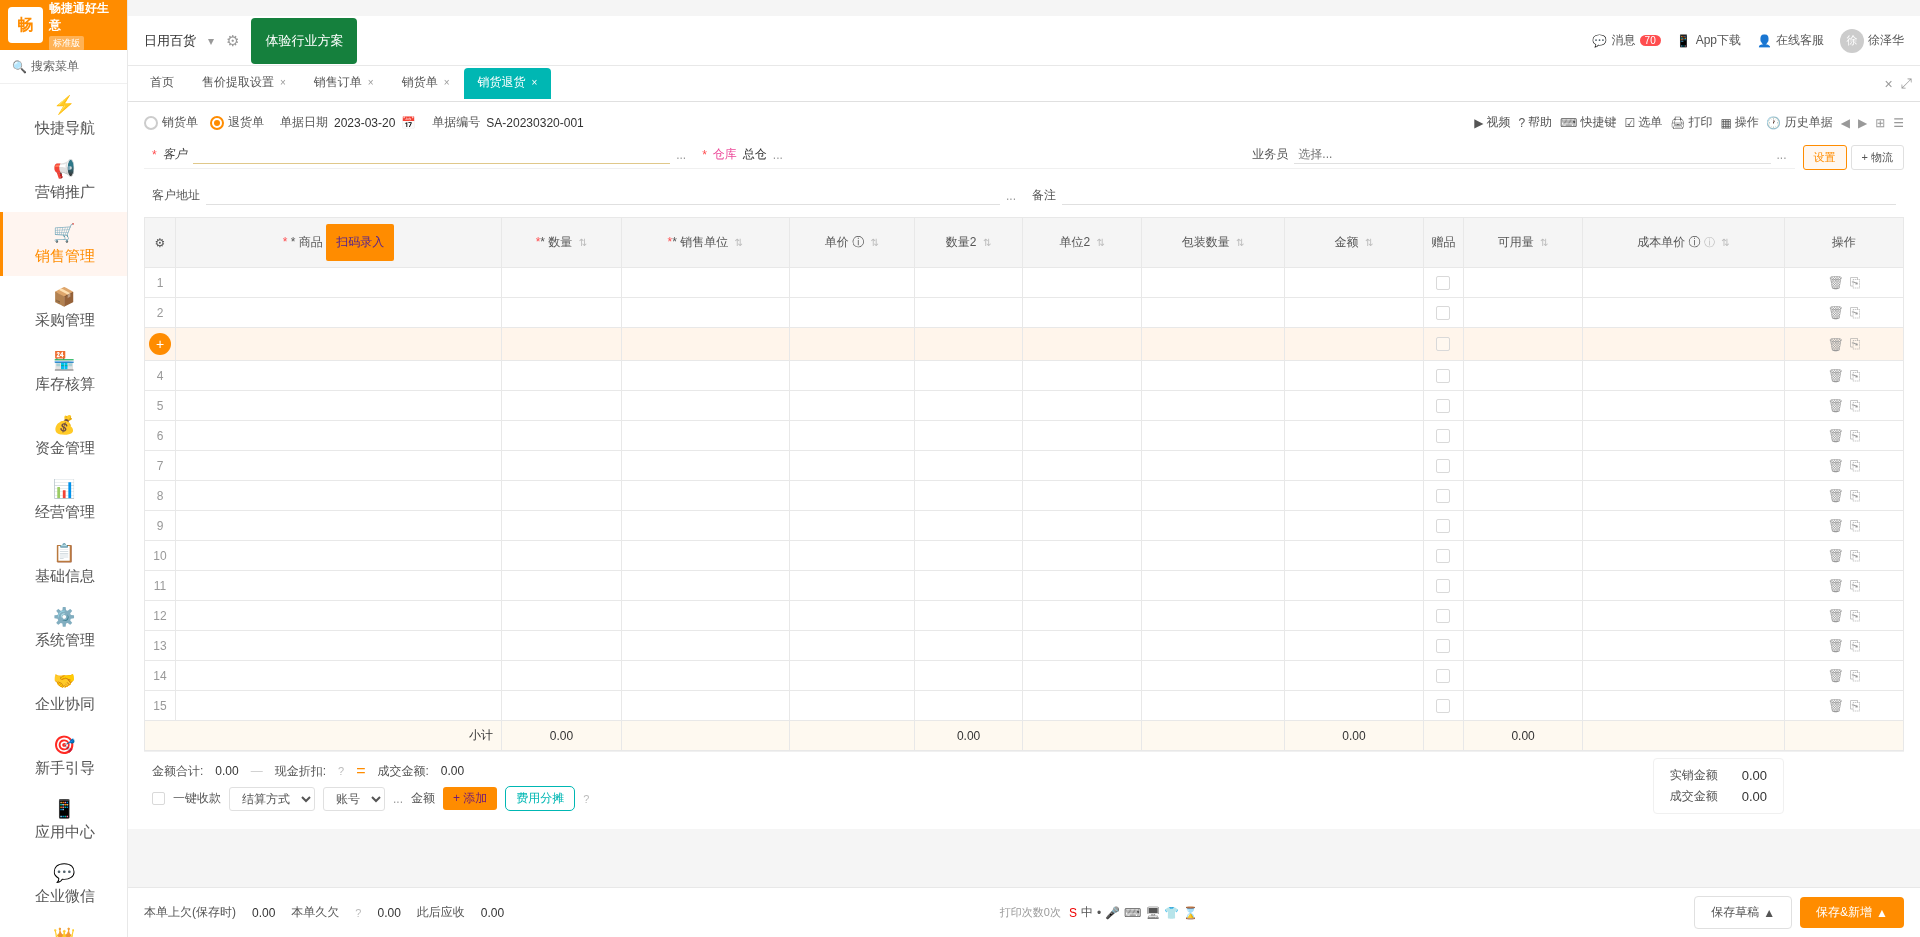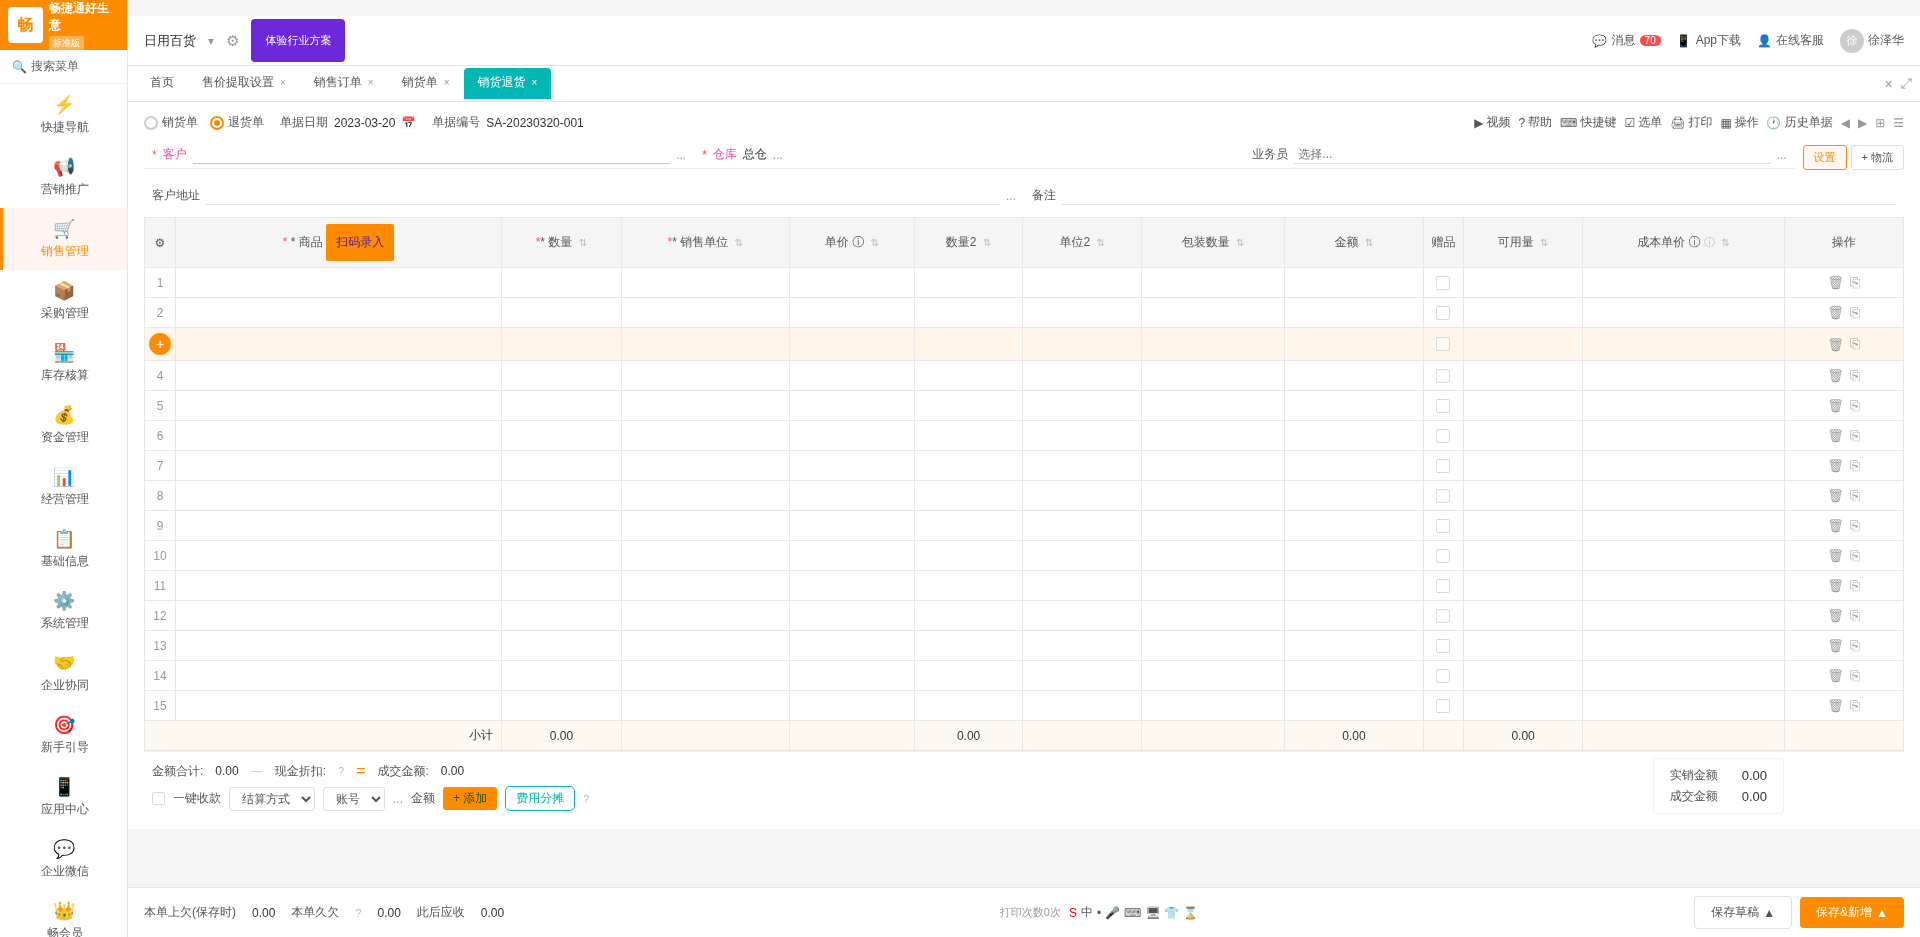--- a/index.html
+++ b/index.html
@@ -7,30 +7,30 @@
 
     
     .sidebar { width: 128px; background: #fff; display: flex; flex-direction: column; height: 100%; border-right: 1px solid #e8e8e8; }
     .sidebar-logo { background: #ff8c00; padding: 8px; display: flex; align-items: center; gap: 6px; height: 50px; }
     .sidebar-logo-icon { width: 36px; height: 36px; background: #fff; border-radius: 4px; display: flex; align-items: center; justify-content: center; color: #ff8c00; font-size: 16px; font-weight: bold; }
     .sidebar-search { display: flex; align-items: center; padding: 8px; border-bottom: 1px solid #f0f0f0; cursor: pointer; color: #666; }
     .sidebar-search span { margin-left: 4px; }
     .sidebar-item { display: flex; flex-direction: column; align-items: center; padding: 10px 4px; cursor: pointer; color: #555; border-left: 3px solid transparent; }
     .sidebar-item.active { background: #fff5f0; color: #ff8c00; border-left-color: #ff8c00; }
     .sidebar-item-icon { font-size: 18px; margin-bottom: 3px; }
-    .sidebar-item-label { font-size: 12px; }
+    .sidebar-item-label { font-size: 15px; }
     .sidebar-bottom { margin-top: auto; padding: 8px; display: flex; justify-content: space-around; border-top: 1px solid #f0f0f0; }
 
     
     .main { flex: 1; display: flex; flex-direction: column; overflow: hidden; }
 
     
     .topbar { height: 50px; background: #fff; border-bottom: 1px solid #e8e8e8; display: flex; align-items: center; padding: 0 16px; justify-content: space-between; margin-top: 16px; }
     .topbar-left { display: flex; align-items: center; gap: 12px; }
-    .topbar-btn-trial { background: #6d28d9; color: #fff; border: none; padding: 14px 14px; border-radius: 4px; cursor: pointer; font-size: 11px; }
+    .topbar-btn-trial { background: #15803d; color: #fff; border: none; padding: 14px 14px; border-radius: 4px; cursor: pointer; font-size: 13px; }
     .topbar-right { display: flex; align-items: center; gap: 16px; color: #555; font-size: 13px; }
     .topbar-right-item { display: flex; align-items: center; gap: 4px; cursor: pointer; }
     .msg-badge { background: #ff4d4f; color: #fff; border-radius: 10px; padding: 0 5px; font-size: 10px; }
     .user-avatar { width: 24px; height: 24px; border-radius: 50%; background: #ccc; display: flex; align-items: center; justify-content: center; color: #fff; font-size: 11px; }
 
     
     .tabs { background: #fff; border-bottom: 1px solid #e0e0e0; display: flex; align-items: center; padding: 0 8px; height: 36px; }
     .tab { padding: 6px 14px; cursor: pointer; color: #555; border-bottom: 2px solid transparent; display: flex; align-items: center; gap: 6px; font-size: 13px; }
     .tab.active { color: #fff; background: #00b7b3; border-radius: 4px 4px 0 0; }
     .tab-close { font-size: 10px; color: #999; cursor: pointer; }
@@ -70,21 +70,21 @@
     .checkbox-box { width: 14px; height: 14px; border: 1px solid #d9d9d9; border-radius: 2px; margin: auto; background: #fff; }
     .action-icons { display: flex; align-items: center; justify-content: center; gap: 6px; }
     .action-icon { color: #999; cursor: pointer; font-size: 13px; }
     .subtotal-row td { background: #fef9f0; font-weight: 500; color: #333; }
     .summary-row { display: flex; align-items: center; gap: 12px; flex-wrap: wrap; }
     .summary-sep { color: #ccc; }
     .summary-equal { color: #ff8c00; font-size: 16px; }
     .payment-row { display: flex; align-items: center; gap: 8px; margin-top: 6px; flex-wrap: wrap; }
     .checkbox-small { width: 13px; height: 13px; border: 1px solid #d9d9d9; border-radius: 2px; }
     .select-box { border: 1px solid #e0e0e0; border-radius: 3px; padding: 3px 8px; color: #555; background: #fff; cursor: pointer; font-size: 12px; }
-    .add-btn-sm { background: #ff8c00; color: #14532d; border: none; border-radius: 3px; padding: 3px 10px; cursor: pointer; font-size: 12px; }
+    .add-btn-sm { background: #ff8c00; color: #701a75; border: none; border-radius: 3px; padding: 3px 10px; cursor: pointer; font-size: 12px; }
     .expense-btn { border: 1px solid #00b7b3; color: #00b7b3; background: #fff; border-radius: 5px; padding: 3px 10px; cursor: pointer; font-size: 12px; }
 
     
     .footer { background: #fff; border-top: 1px solid #e8e8e8; padding: 8px 16px; display: flex; align-items: center; justify-content: space-between; }
     .footer-left { display: flex; align-items: center; gap: 16px; color: #555; font-size: 12px; }
     .footer-center { display: flex; align-items: center; gap: 8px; }
     .footer-right { display: flex; align-items: center; gap: 8px; }
     .btn-save-draft { background: #fff; border: 1px solid #e0e0e0; color: #555; padding: 7px 16px; border-radius: 4px; cursor: pointer; display: flex; align-items: center; gap: 4px; }
     .btn-save-new { background: #ff8c00; color: #fff; border: none; padding: 7px 16px; border-radius: 4px; cursor: pointer; font-weight: 500; display: flex; align-items: center; gap: 4px; }
     .print-count { color: #999; font-size: 11px; }
@@ -311,21 +311,21 @@
           <span style="cursor:pointer;color:#999;">▶</span>
           <span style="cursor:pointer;color:#999;">⊞</span>
           <span style="cursor:pointer;color:#999;">☰</span>
         </div>
       </div>
 
       <div style="display:flex;margin-bottom:8px;align-items:flex-start;">
         <div style="flex:1;display:flex;flex-wrap:wrap;gap:0;">
           <div style="display:flex;align-items:center;gap:6px;min-width:320px;padding:4px 8px;border-bottom:1px solid #f0f0f0;flex:1;">
             <span style="color:#ff4d4f;">*</span>
-            <span style="color:#ec4899;white-space:nowrap;">客户</span>
+            <span style="color:#404040;white-space:nowrap;font-style:italic;">客户</span>
             <input type="text" style="flex: 1 1 0%; border-top: none; border-right: none; border-left: none; border-image: initial; border-bottom: 1px solid rgb(224, 200, 138); outline: none; padding: 2px 4px; font-size: 12px;" placeholder="">
             <span style="color:#999;cursor:pointer;">...</span>
           </div>
           <div style="display:flex;align-items:center;gap:6px;min-width:320px;padding:4px 8px;border-bottom:1px solid #f0f0f0;flex:1;">
             <span style="color:#ff4d4f;">*</span>
             <span style="color:#ec4899;white-space:nowrap;">仓库</span>
             <span style="color:#333;">总仓</span>
             <span style="color:#999;cursor:pointer;">...</span>
           </div>
           <div style="display:flex;align-items:center;gap:6px;min-width:320px;padding:4px 8px;border-bottom:1px solid #f0f0f0;flex:1;">

